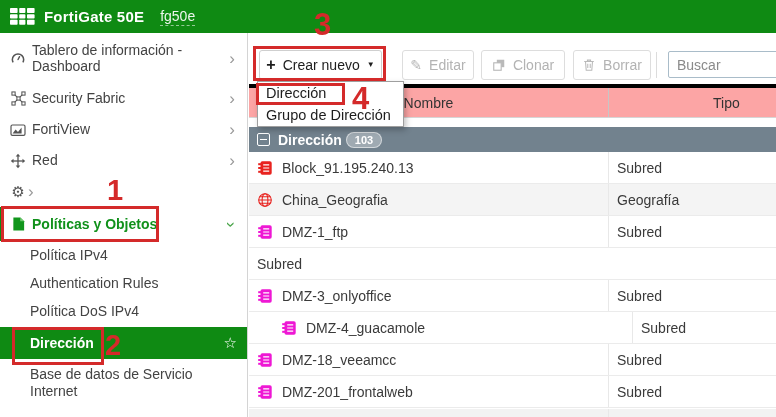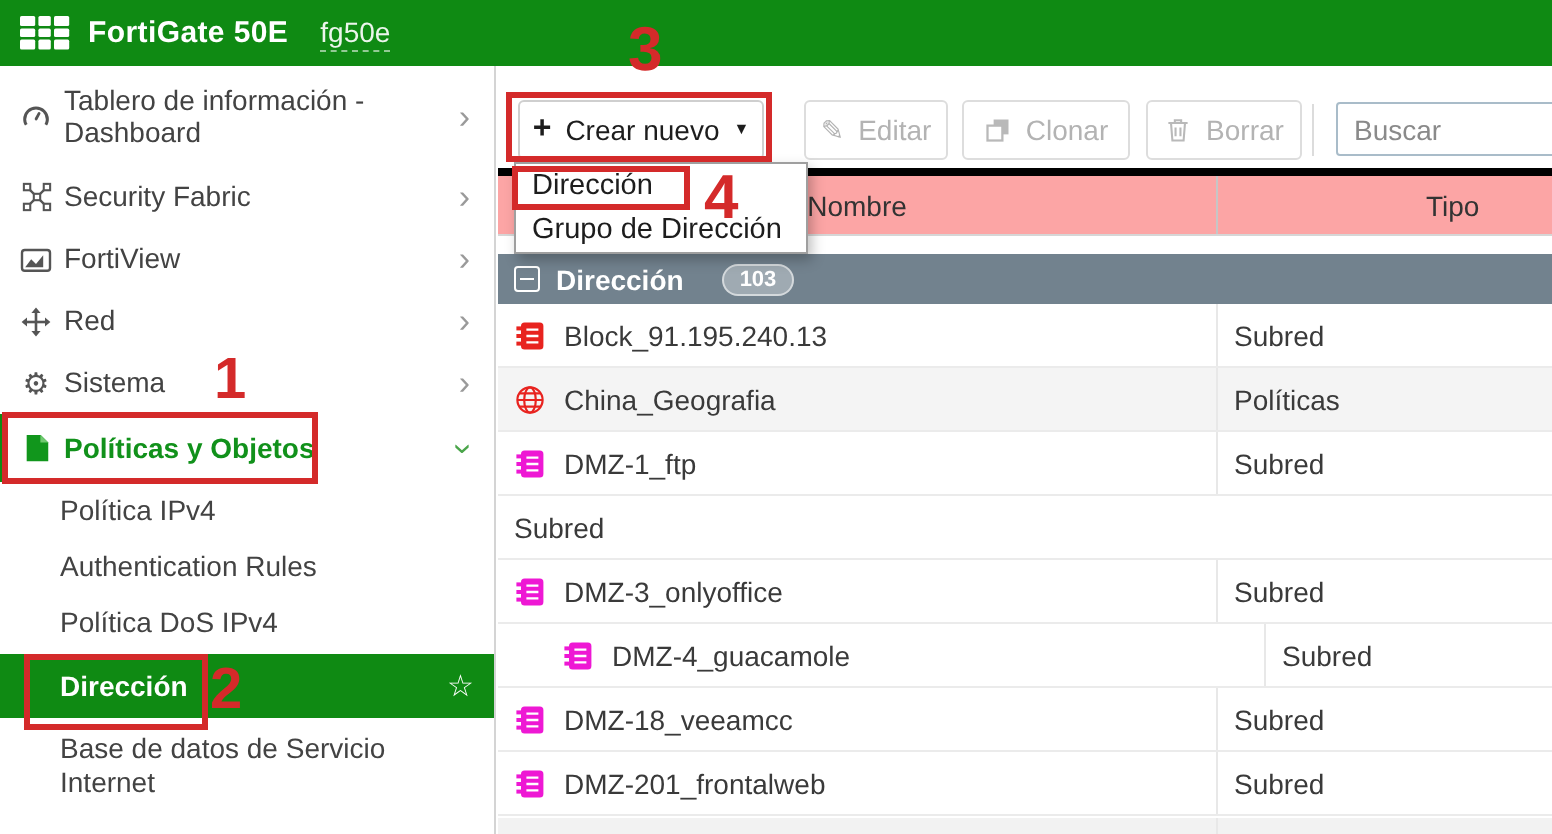--- a/index.html
+++ b/index.html
@@ -50,21 +50,21 @@
            border-top:4px solid #000000; border-bottom:1px solid #d6d6d6; display:flex; }
   .th-name { width:360px; display:flex; align-items:center; justify-content:center;
              font-size:14px; color:#333; border-right:1px solid #c6c6c6; }
   .th-type { flex:1; display:flex; align-items:center; font-size:14px; color:#333; padding-left:104px; }
   .grouprow { position:absolute; left:249px; top:127px; width:527px; height:25px; background:#72828e;
               display:flex; align-items:center; color:#fff; padding-left:8px; }
   .minusbox { width:13px; height:13px; border:1.5px solid #fff; border-radius:2px; position:relative; }
   .minusbox::after { content:""; position:absolute; left:2px; right:2px; top:4.5px; height:1.8px; background:#fff; }
   .grouplabel { font-size:14px; font-weight:bold; margin-left:8px; }
   .badge { background:rgba(255,255,255,.32); border:1px solid rgba(255,255,255,.55); color:#fff;
-           font-size:11px; font-weight:bold; border-radius:9px; padding:1px 8px; margin-left:19px; }
+           font-size:11px; font-weight:bold; border-radius:9px; padding:1px 8px; margin-left:4px; }
   .trow { position:absolute; left:249px; width:527px; height:32px; display:flex; background:#fff;
           border-bottom:1px solid #ebebeb; cursor:pointer; }
   .trow.alt { background:#f4f4f4; }
   .td-name { width:360px; display:flex; align-items:center; padding-left:8px; gap:9px;
              border-right:1px solid #e8e8e8; font-size:14px; color:#3a3a3a; }
   .td-type { flex:1; display:flex; align-items:center; padding-left:8px; font-size:14px; color:#3a3a3a; }
   .rowico { width:16px; height:16px; flex:0 0 16px; display:flex; }
   .ic-red { color:#e8231f; } .ic-mag { color:#ee18d4; }
   .partialrow { position:absolute; left:249px; top:409px; width:527px; height:8px; background:#f2f2f2; }
   .partialrow .vline { position:absolute; left:359px; top:0; bottom:0; width:1px; background:#e8e8e8; }
@@ -150,21 +150,20 @@
         </svg>
       </span>
       <span class="nlabel">Red</span>
       <span class="chev">›</span>
     </div>
 
     <div class="nav-item h31">
       <span class="nico">
           <span class="gear-glyph">⚙</span>
         </span>
-      <span class="nlabel">Sistema</span>
       <span class="chev">›</span>
     </div>
 
     <div class="nav-item h34 active-section">
       <span class="nico">
         <svg width="15" height="16" viewBox="0 0 16 16" fill="#11961c">
           <path d="M2.5 1h7.5L14 5v10H2.5z"></path>
           <path d="M9.8 1l4.2 4H9.8z" fill="#6fc96f"></path>
         </svg>
       </span>
@@ -256,21 +255,21 @@
     <div class="td-name">
       <span class="rowico ic-red">
         <svg width="16" height="16" viewBox="0 0 16 16" fill="none" stroke="currentColor" stroke-width="1.1">
             <circle cx="8" cy="8" r="6.3"></circle>
             <ellipse cx="8" cy="8" rx="2.9" ry="6.3"></ellipse>
             <path d="M1.7 8h12.6M2.6 4.7h10.8M2.6 11.3h10.8"></path>
           </svg>
       </span>
       <span>China_Geografia</span>
     </div>
-    <div class="td-type">Políticas</div>
+    <div class="td-type">Geografía</div>
   </div>
 
   <div class="trow" style="top:216px;">
     <div class="td-name">
       <span class="rowico ic-mag">
         <svg width="16" height="16" viewBox="0 0 16 16">
             <rect x="3.5" y="1.2" width="11.2" height="13.6" rx="1.8" fill="currentColor"></rect>
             <rect x="1.2" y="3.2" width="3" height="2" fill="currentColor"></rect>
             <rect x="1.2" y="7" width="3" height="2" fill="currentColor"></rect>
             <rect x="1.2" y="10.8" width="3" height="2" fill="currentColor"></rect>

